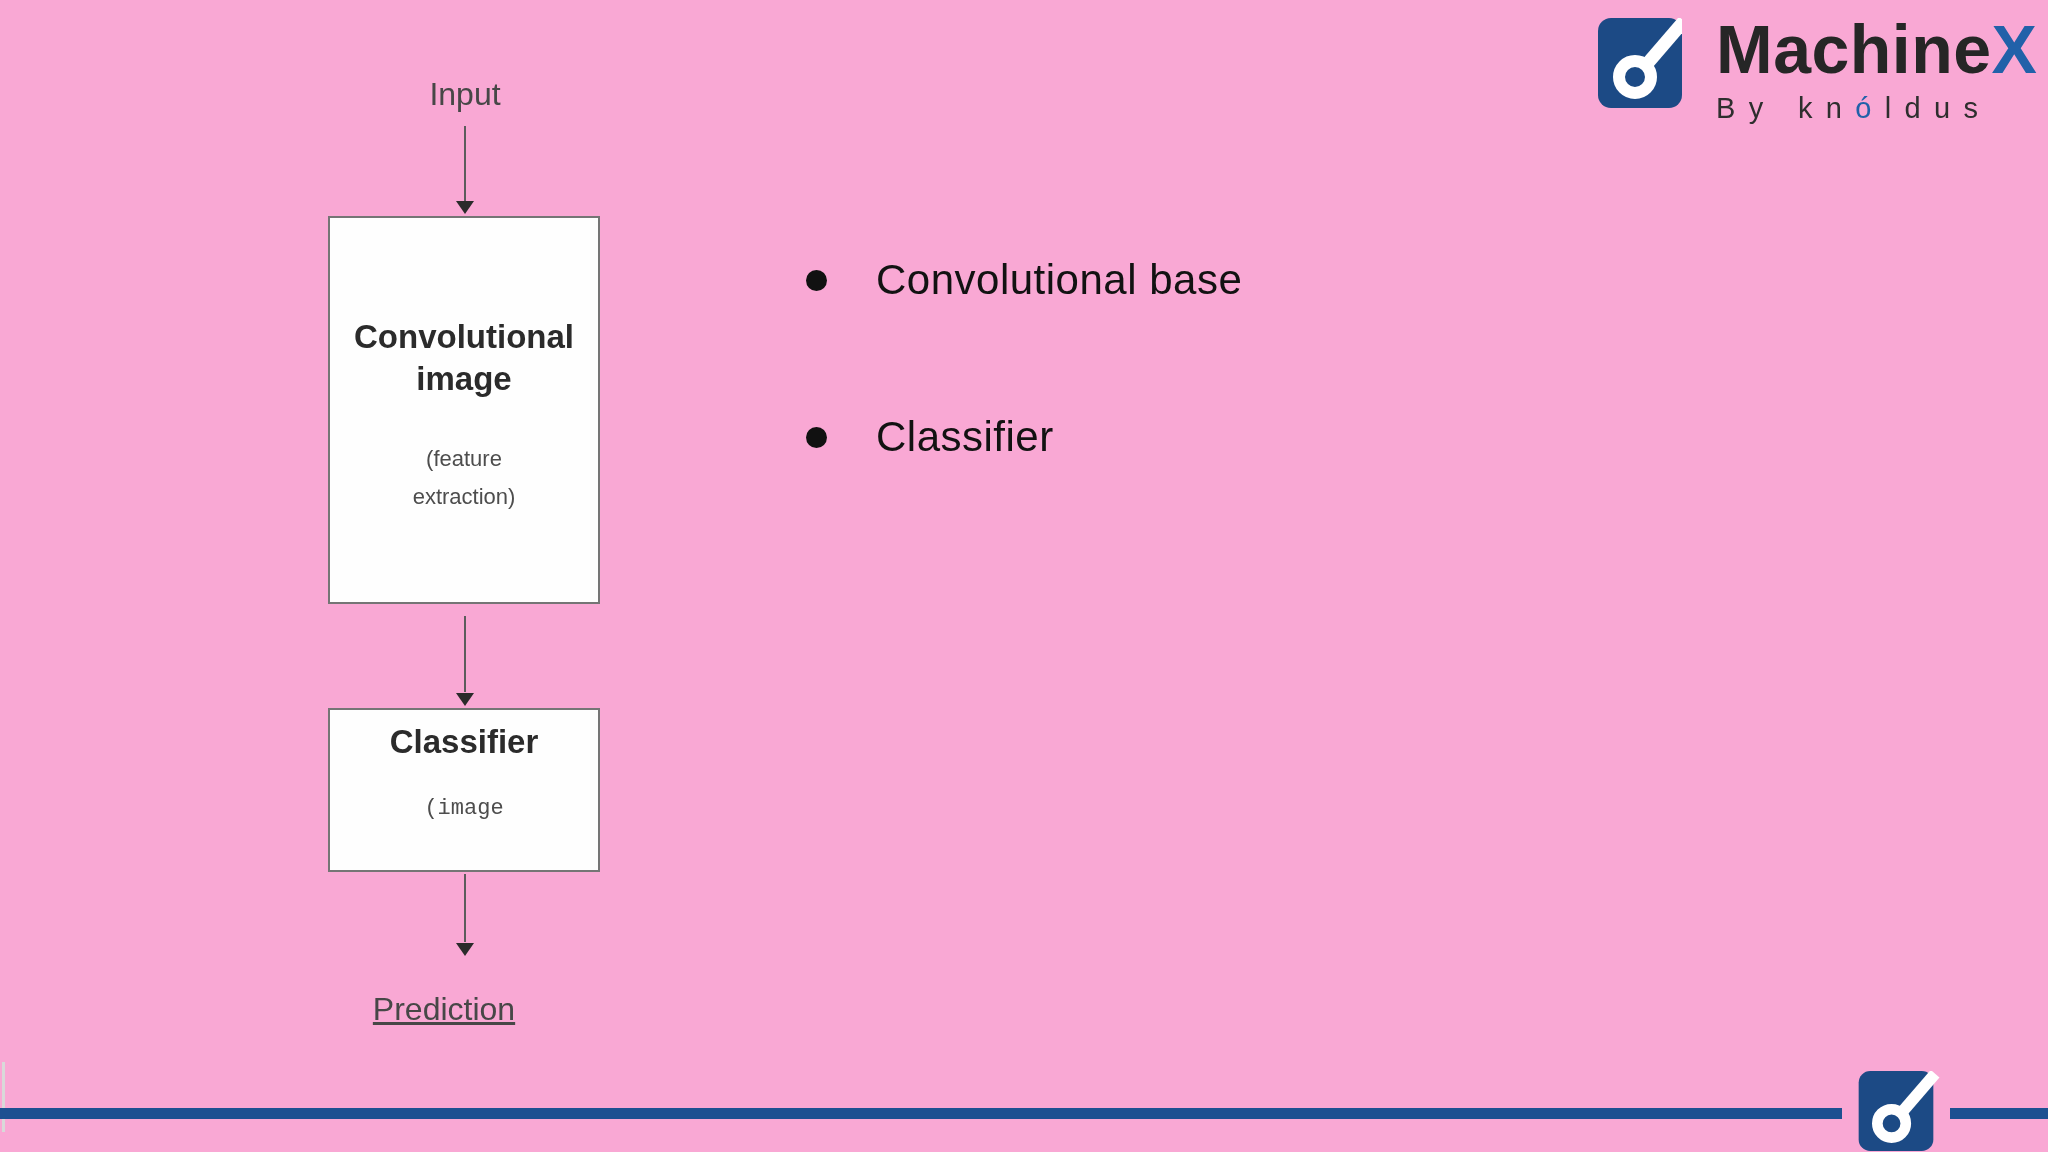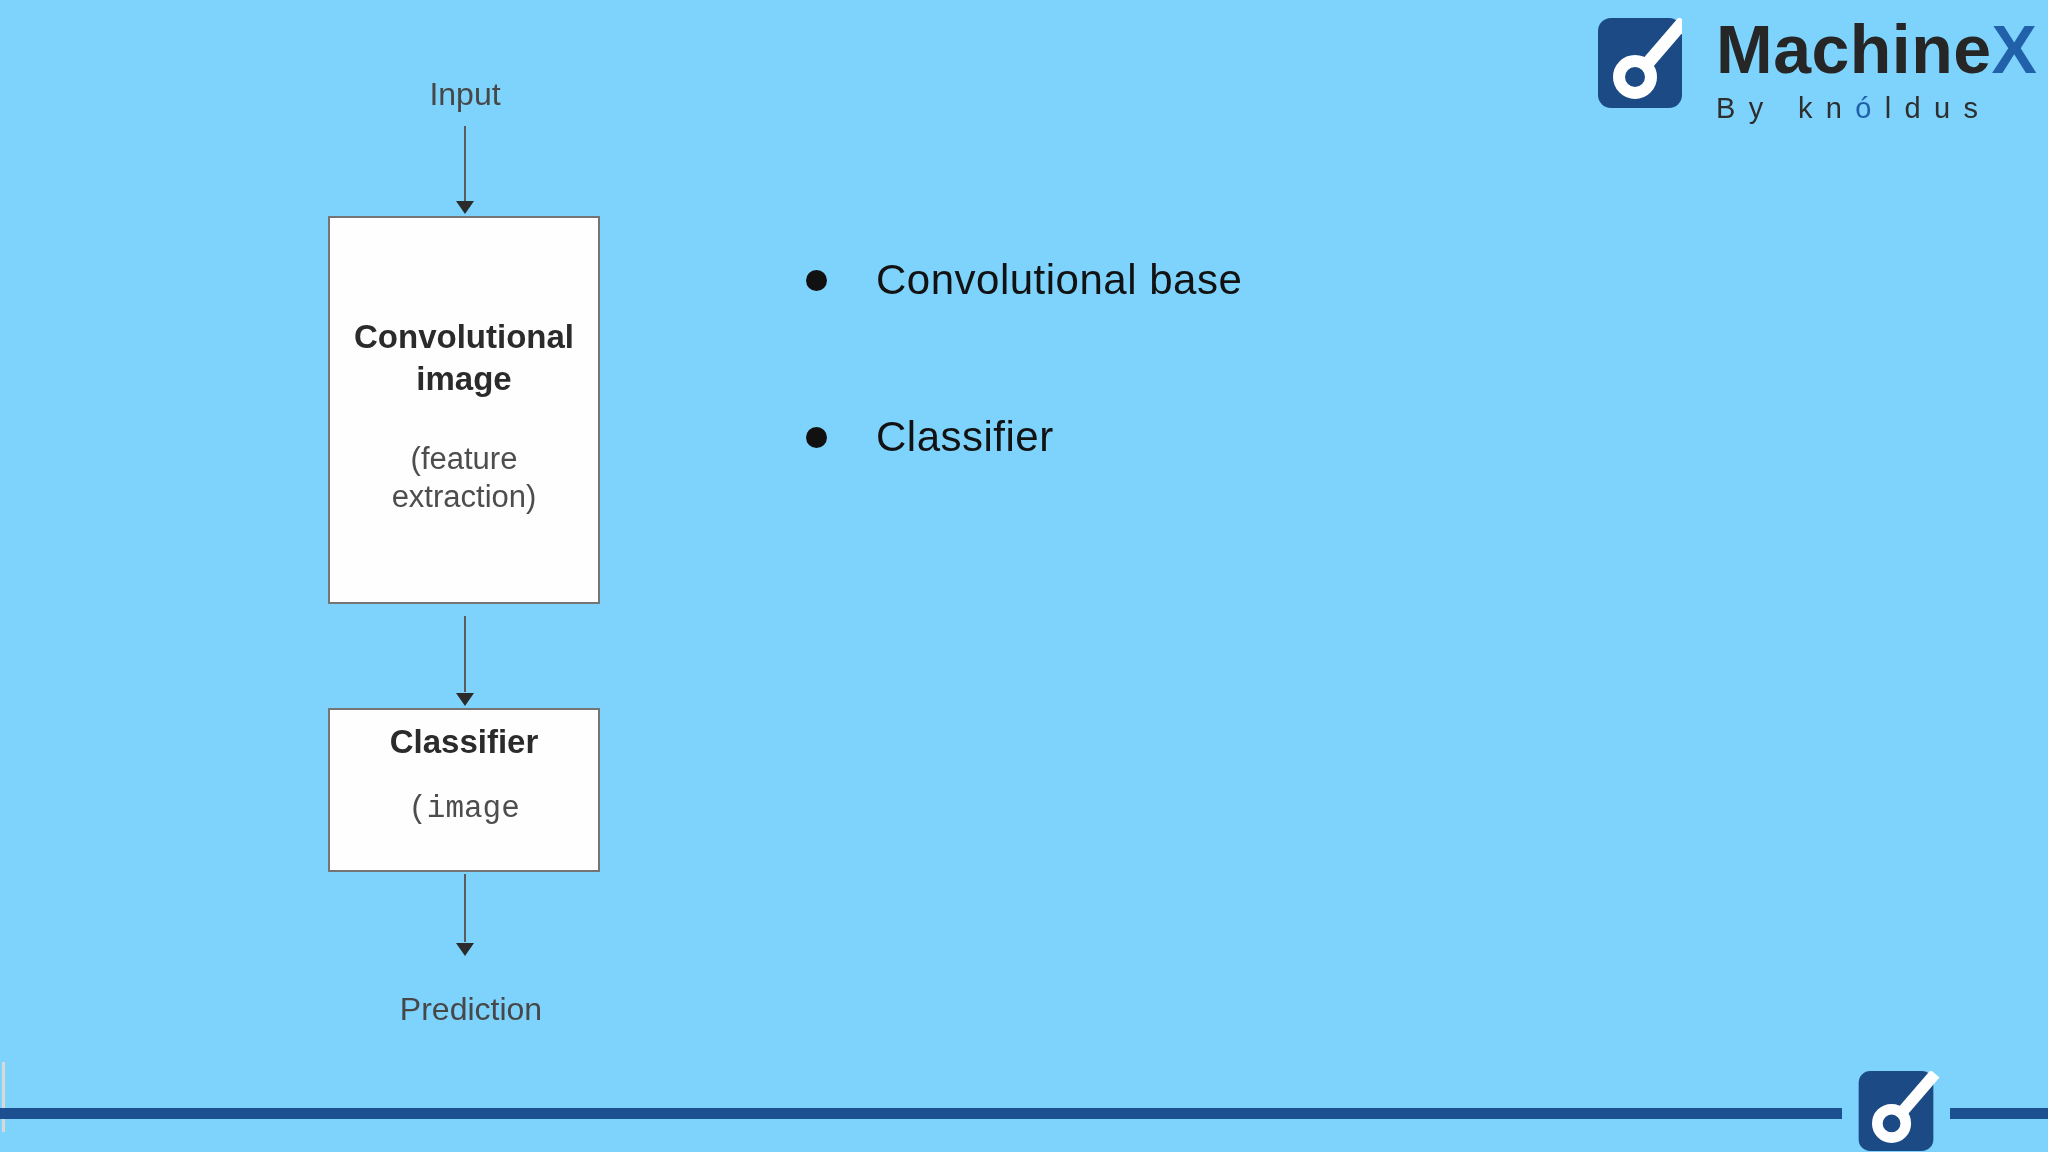--- a/index.html
+++ b/index.html
@@ -5,21 +5,21 @@
   html, body {
     margin: 0;
     padding: 0;
     background: #ffffff;
     font-family: "Liberation Sans", sans-serif;
   }
   .slide {
     position: relative;
     width: 2048px;
     height: 1152px;
-    background: #7dd3fc;
+    background: #f9a8d4;
     overflow: hidden;
   }
 
   
   .diagram-label {
     position: absolute;
     transform: translateX(-50%);
     color: #474747;
     font-size: 32px;
     white-space: nowrap;
@@ -47,21 +47,21 @@
     text-align: center;
   }
   .flow-box .box-title {
     font-weight: bold;
     color: #2b2b2b;
     font-size: 33px;
     line-height: 42px;
   }
   .flow-box .box-subtitle {
     color: #4d4d4d;
-    font-size: 31px;
+    font-size: 22px;
     line-height: 38px;
   }
   #conv-box { top: 216px; height: 388px; }
   #conv-box .box-title { margin-top: 98px; }
   #conv-box .box-subtitle { margin-top: 40px; }
   #classifier-box { top: 708px; height: 164px; }
   #classifier-box .box-title { margin-top: 12px; line-height: 40px; }
   #classifier-box .box-subtitle { margin-top: 28px; line-height: 37px; font-family: Liberation Mono, monospace; }
 
   
@@ -170,21 +170,21 @@
       <div>Classifier</div>
     </div>
     <div class="box-subtitle">
       <div>(image</div>
     </div>
   </div>
 
   <div class="flow-line" style="left:464px; top:874px; height:68px;"></div>
   <div class="arrow-head" style="left:456px; top:943px;"></div>
 
-  <div class="diagram-label" style="left:471px; top:991px;">Prediction</div>
+  <div class="diagram-label" style="left:444px; top:991px;text-decoration:underline;">Prediction</div>
 
   <div class="bullet-row" id="bullet-row-1">
     <div class="bullet-dot"></div>
     <div class="bullet-label">Convolutional base</div>
   </div>
   <div class="bullet-row" id="bullet-row-2">
     <div class="bullet-dot"></div>
     <div class="bullet-label">Classifier</div>
   </div>
 

